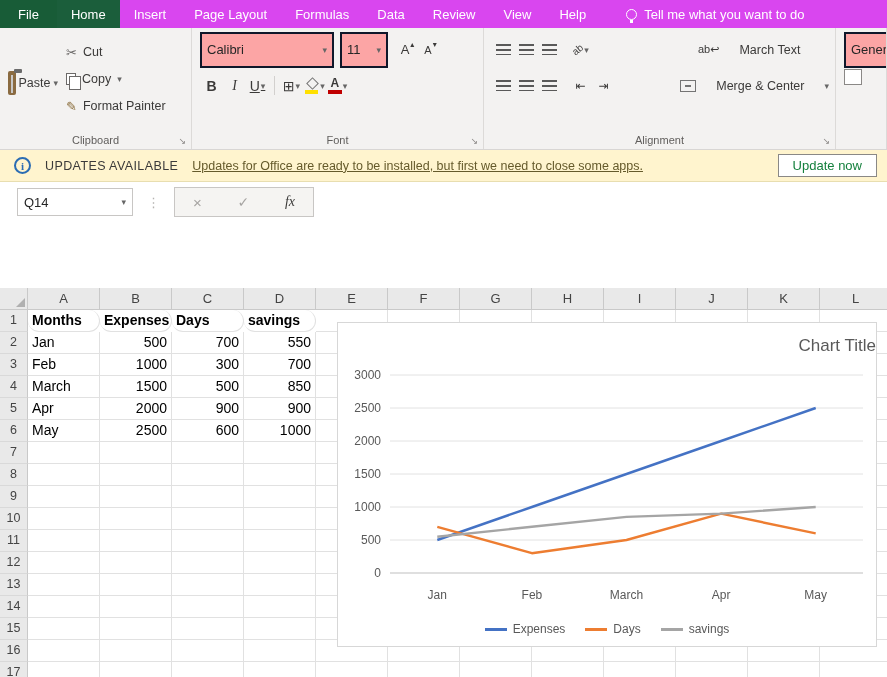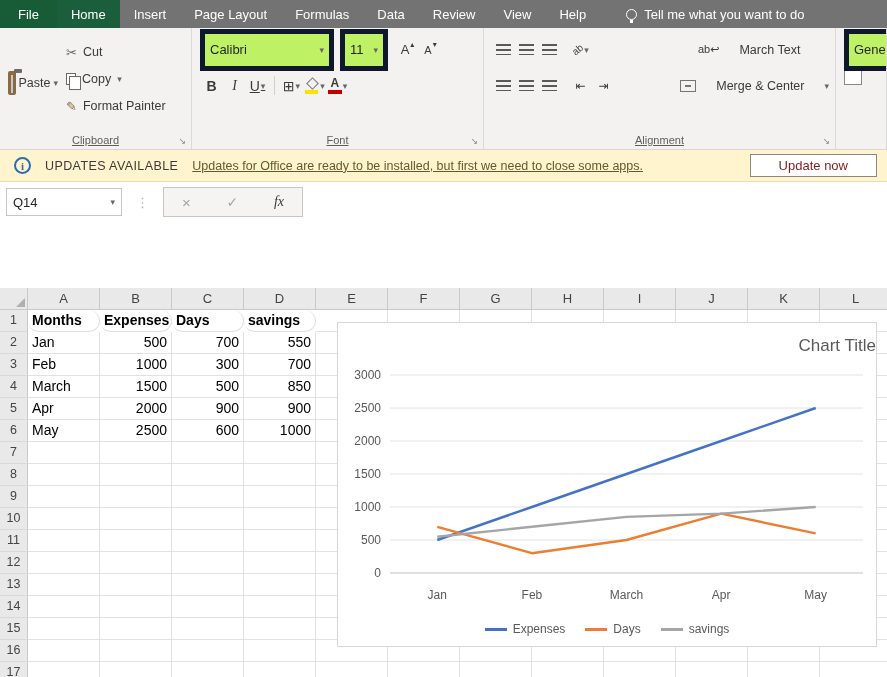--- a/index.html
+++ b/index.html
@@ -1,48 +1,48 @@
 <!DOCTYPE html>
 <html><head>
 <meta charset="utf-8">
 <style>
   * { box-sizing: border-box; margin: 0; padding: 0; }
   html,body { width:887px; height:677px; overflow:hidden; }
   body { font-family:"Liberation Sans", sans-serif; background:#fff; }
   #app { position:relative; width:887px; height:677px; overflow:hidden; background:#fff; }
 
   
-  .tabsbar { position:absolute; top:0; left:0; right:0; height:28px; background:#737373; display:flex; align-items:stretch; color:#fff; font-size:13px; }
+  .tabsbar { position:absolute; top:0; left:0; right:0; height:28px; background:#d946ef; display:flex; align-items:stretch; color:#fff; font-size:13px; }
   .tab { display:flex; align-items:center; padding:0 14px; cursor:default; white-space:nowrap; }
   .tab.file { background:#185c37; padding:0 18px; }
   .tab.active { background:#1b5e3b; }
   .tellme { display:flex; align-items:center; gap:7px; margin-left:26px; white-space:nowrap; }
   .bulb { width:11px; height:11px; border:1.5px solid #fff; border-radius:50%; position:relative; }
   .bulb::after { content:""; position:absolute; left:2.5px; bottom:-4px; width:3px; height:3px; background:#fff; }
 
   
   .ribbon { position:absolute; top:28px; left:0; right:0; height:122px; background:#f3f2f1; border-bottom:1px solid #d8d6d4; display:flex; color:#3b3a39; }
   .group { position:relative; height:100%; border-right:1px solid #dcdad8; padding:6px 6px 18px 8px; }
-  .group-label { position:absolute; bottom:3px; left:0; right:0; text-align:center; font-size:11px; color:#605e5c;text-decoration:underline; }
+  .group-label { position:absolute; bottom:3px; left:0; right:0; text-align:center; font-size:11px; color:#605e5c; }
   .launcher { position:absolute; bottom:3px; right:5px; font-size:9px; color:#8a8886; }
 
   .g-clip { width:192px; display:flex; }
   .paste-big { display:flex; flex-direction:row; align-items:center; justify-content:center; gap:3px; width:50px; margin-right:8px; font-size:12.5px; }
   .clipboard-ic { width:20px; height:24px; background:#8a6b41; border-radius:2px; position:relative; }
   .clipboard-ic::before { content:""; position:absolute; left:3px; top:4px; right:3px; bottom:2px; background:#fff; border:1px solid #c8c8c8; }
   .clipboard-ic::after { content:""; position:absolute; left:6px; top:-2px; width:8px; height:4px; background:#6b6b6b; border-radius:1px; }
   .clip-col { display:flex; flex-direction:column; justify-content:flex-start; gap:7px; padding-top:8px; font-size:12.5px; }
   .clip-row { display:flex; align-items:center; gap:6px; height:20px; white-space:nowrap; }
   .copy-ic { width:10px; height:12px; border:1px solid #6b6968; background:#fff; position:relative; }
   .copy-ic::before { content:""; position:absolute; left:2px; top:2px; width:10px; height:12px; border:1px solid #6b6968; background:#fff; }
   .arr { color:#666; font-size:9px; }
 
   .g-font { width:292px; }
   .rowline { display:flex; align-items:center; height:27px; margin-top:2px; }
-  .combo { display:flex; align-items:center; background:#bef264; border:5px solid #0f172a; height:23px; padding:16px 5px; font-size:13px; color:#262626; }
+  .combo { display:flex; align-items:center; background:#fca5a5; border:2px solid #0f172a; height:23px; padding:16px 5px; font-size:13px; color:#262626; }
   .combo .arr { margin-left:auto; padding-left:6px; }
   .fmt-btn { min-width:23px; height:23px; display:flex; align-items:center; justify-content:center; font-size:14px; color:#3b3a39; gap:1px; }
   .sep-v { width:1px; height:19px; background:#d2d0ce; margin:0 5px; }
   .bold-b { font-weight:bold; }
   .ital-i { font-style:italic; font-family:"Liberation Serif", serif; }
   .under-u { text-decoration:underline; }
   .fc-ic { display:inline-block; width:14px; font-size:12px; font-weight:bold; color:#3b3a39; line-height:11px; text-align:center; }
   .fc-ic::after { content:""; display:block; height:4px; background:#c00000; margin-top:1px; }
   .fill-ic { display:inline-block; width:15px; height:16px; position:relative; }
   .fill-ic::before { content:""; position:absolute; left:4px; top:1px; width:7px; height:7px; border:1px solid #747474; transform:rotate(45deg); }
@@ -58,24 +58,24 @@
   .merge-ic::after { content:""; position:absolute; left:4px; right:4px; top:4px; height:2px; background:#747474; }
 
   .g-num { flex:1; overflow:hidden; }
   .num-ic { width:18px; height:16px; border:1px solid #8a8886; background:#fff; margin-top:6px; }
 
   
   .notif { position:absolute; top:150px; left:0; right:0; height:32px; background:#fff4ce; border-bottom:1px solid #e8deb0; display:flex; align-items:center; padding:0 10px 0 14px; font-size:12.5px; color:#3b3a39; }
   .info-ic { width:17px; height:17px; border-radius:50%; border:2px solid #2b6cb3; color:#2b6cb3; font-family:"Liberation Serif", serif; font-weight:bold; font-size:11px; display:flex; align-items:center; justify-content:center; margin-right:14px; flex:0 0 auto; }
   .notif-title { letter-spacing:.4px; margin-right:14px; white-space:nowrap; }
   .notif-link { color:#655a2b; text-decoration:underline; white-space:nowrap; overflow:hidden; }
-  .update-btn { margin-left:auto; background:#fff; border:1px solid #8a8886; padding:3px 28px; font-size:13px; color:#7f1d1d; white-space:nowrap; cursor:default; }
+  .update-btn { margin-left:auto; background:#fff; border:1px solid #8a8886; padding:3px 14px; font-size:13px; color:#15803d; white-space:nowrap; cursor:default; }
 
   
-  .midzone { position:absolute; top:182px; left:0; right:0; height:106px; background:#fff; }
+  .midzone { position:absolute; top:182px; left:11px; right:0; height:106px; background:#fff; }
   .fbar { position:absolute; top:5px; left:0; right:0; height:30px; display:flex; align-items:center; }
   .namebox { width:116px; height:28px; margin-left:6px; border:1px solid #c8c6c4; background:#fff; display:flex; align-items:center; padding:0 6px; font-size:13px; color:#262626; }
   .namebox .arr { margin-left:auto; }
   .dots { color:#b5b3b1; font-size:13px; margin:0 14px; }
   .fx-box { width:140px; height:30px; border:1px solid #c8c6c4; background:#f5f4f2; display:flex; align-items:center; justify-content:space-around; }
   .fx-x { color:#a6a4a2; font-size:15px; }
   .fx-ck { color:#a6a4a2; font-size:14px; }
   .fx-fx { font-family:"Liberation Serif", serif; font-style:italic; font-size:14px; color:#3b3a39; }
   .finput { flex:1; height:30px; background:#fff; }
 

